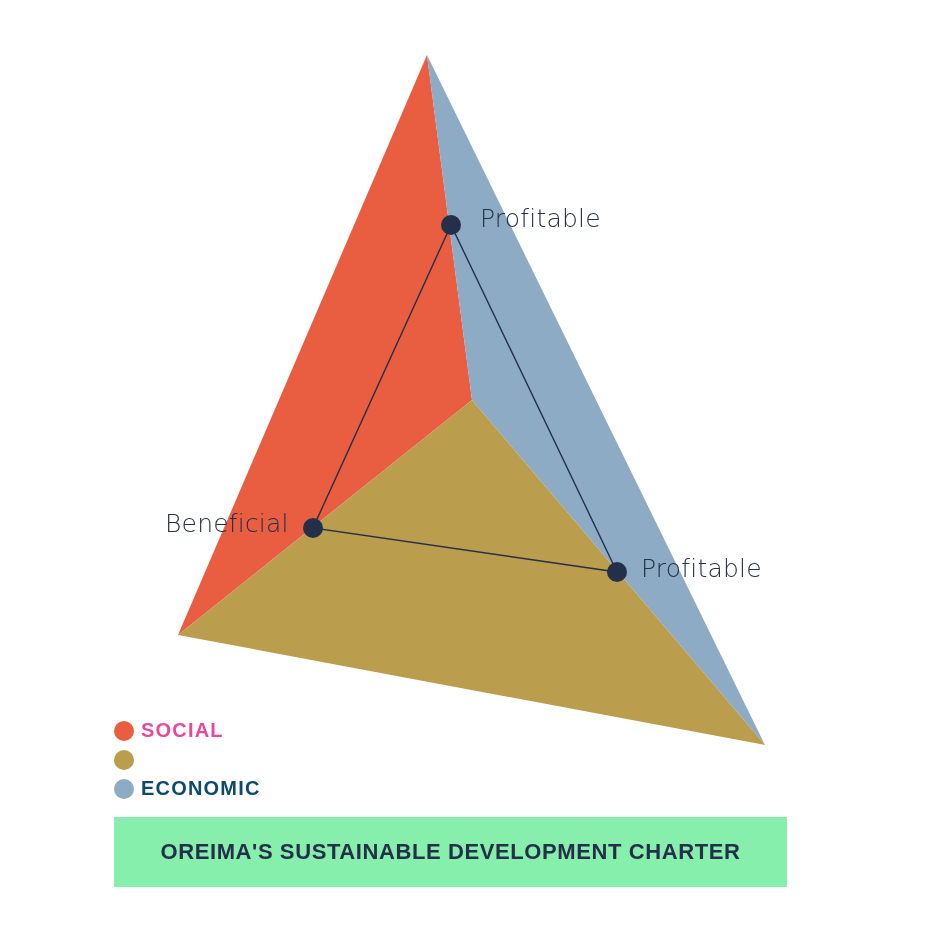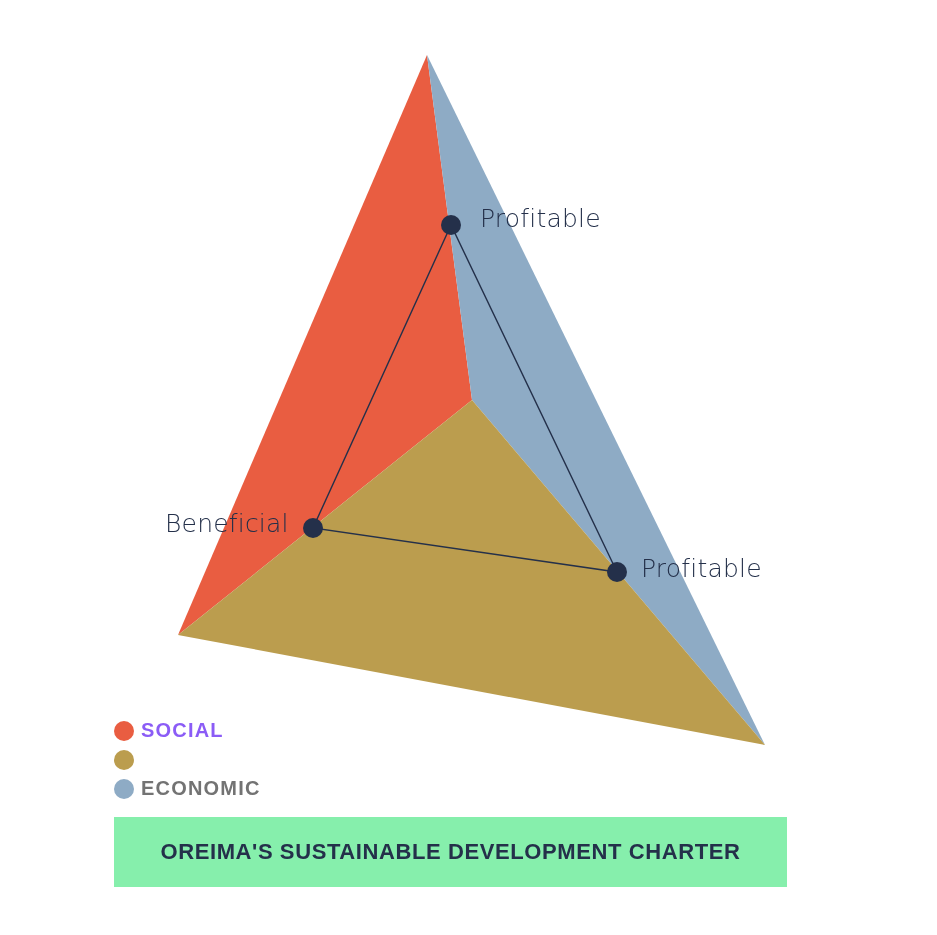--- a/index.html
+++ b/index.html
@@ -26,26 +26,26 @@
   <circle id="pt-2" cx="617" cy="572" r="10" fill="#24304a"></circle>
 </svg>
 
 <div class="pt-label" style="left:480px;top:204px;">Profitable</div>
 <div class="pt-label" style="left:165px;top:509px;">Beneficial</div>
 <div class="pt-label" style="left:641px;top:554px;">Profitable</div>
 
 <div class="legend">
   <div class="legend-item">
     <span class="legend-dot" style="background:#e95d41"></span>
-    <span class="legend-text" style="color:#8b5cf6">SOCIAL</span>
+    <span class="legend-text" style="color:#ec4899">SOCIAL</span>
   </div>
   <div class="legend-item">
     <span class="legend-dot" style="background:#bb9d4e"></span>
   </div>
   <div class="legend-item">
     <span class="legend-dot" style="background:#8eabc5"></span>
-    <span class="legend-text" style="color:#737373">ECONOMIC</span>
+    <span class="legend-text" style="color:#0c4a6e">ECONOMIC</span>
   </div>
 </div>
 
 <div class="banner">
   <span class="banner-text">OREIMA'S SUSTAINABLE DEVELOPMENT CHARTER</span>
 </div>
 
 </body></html>

